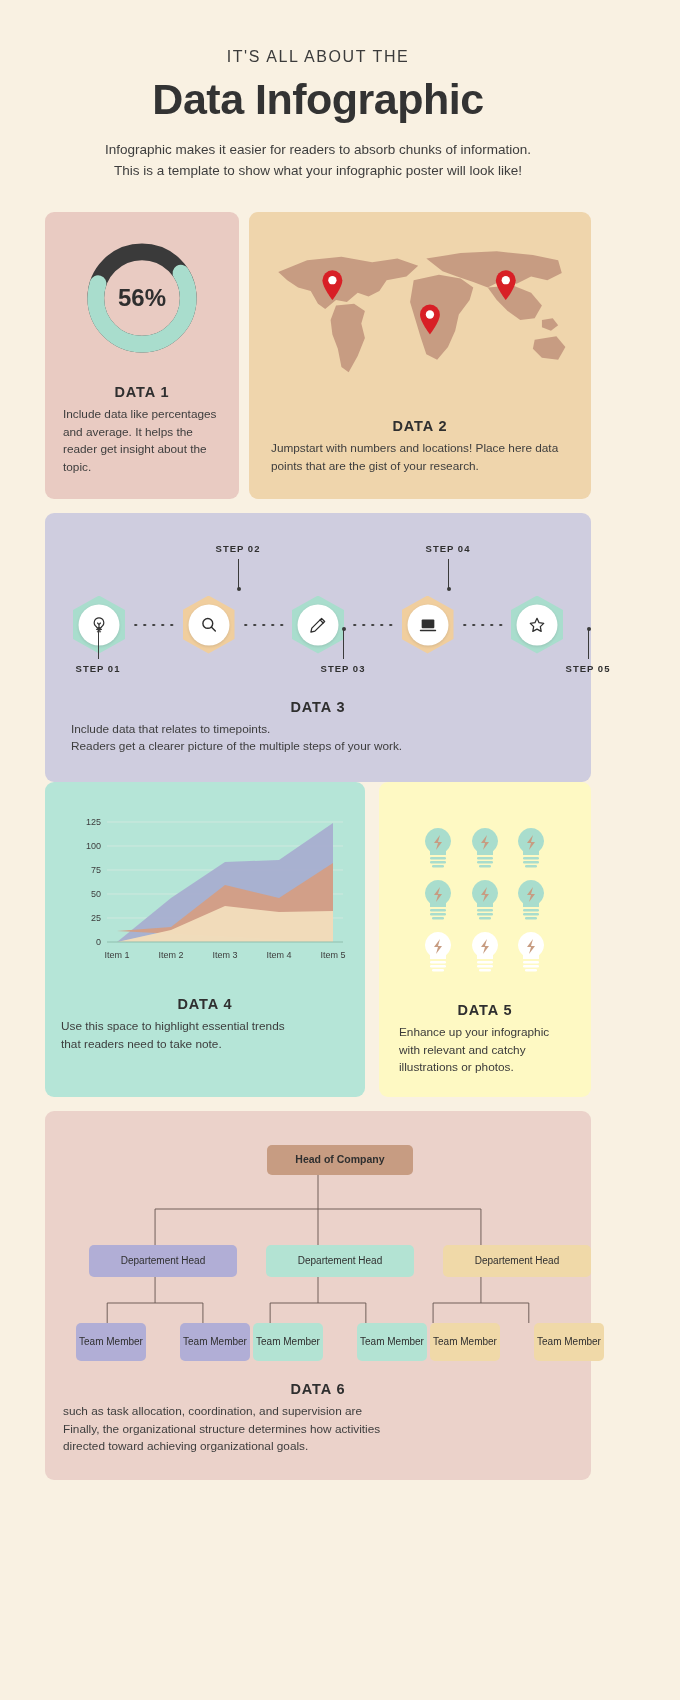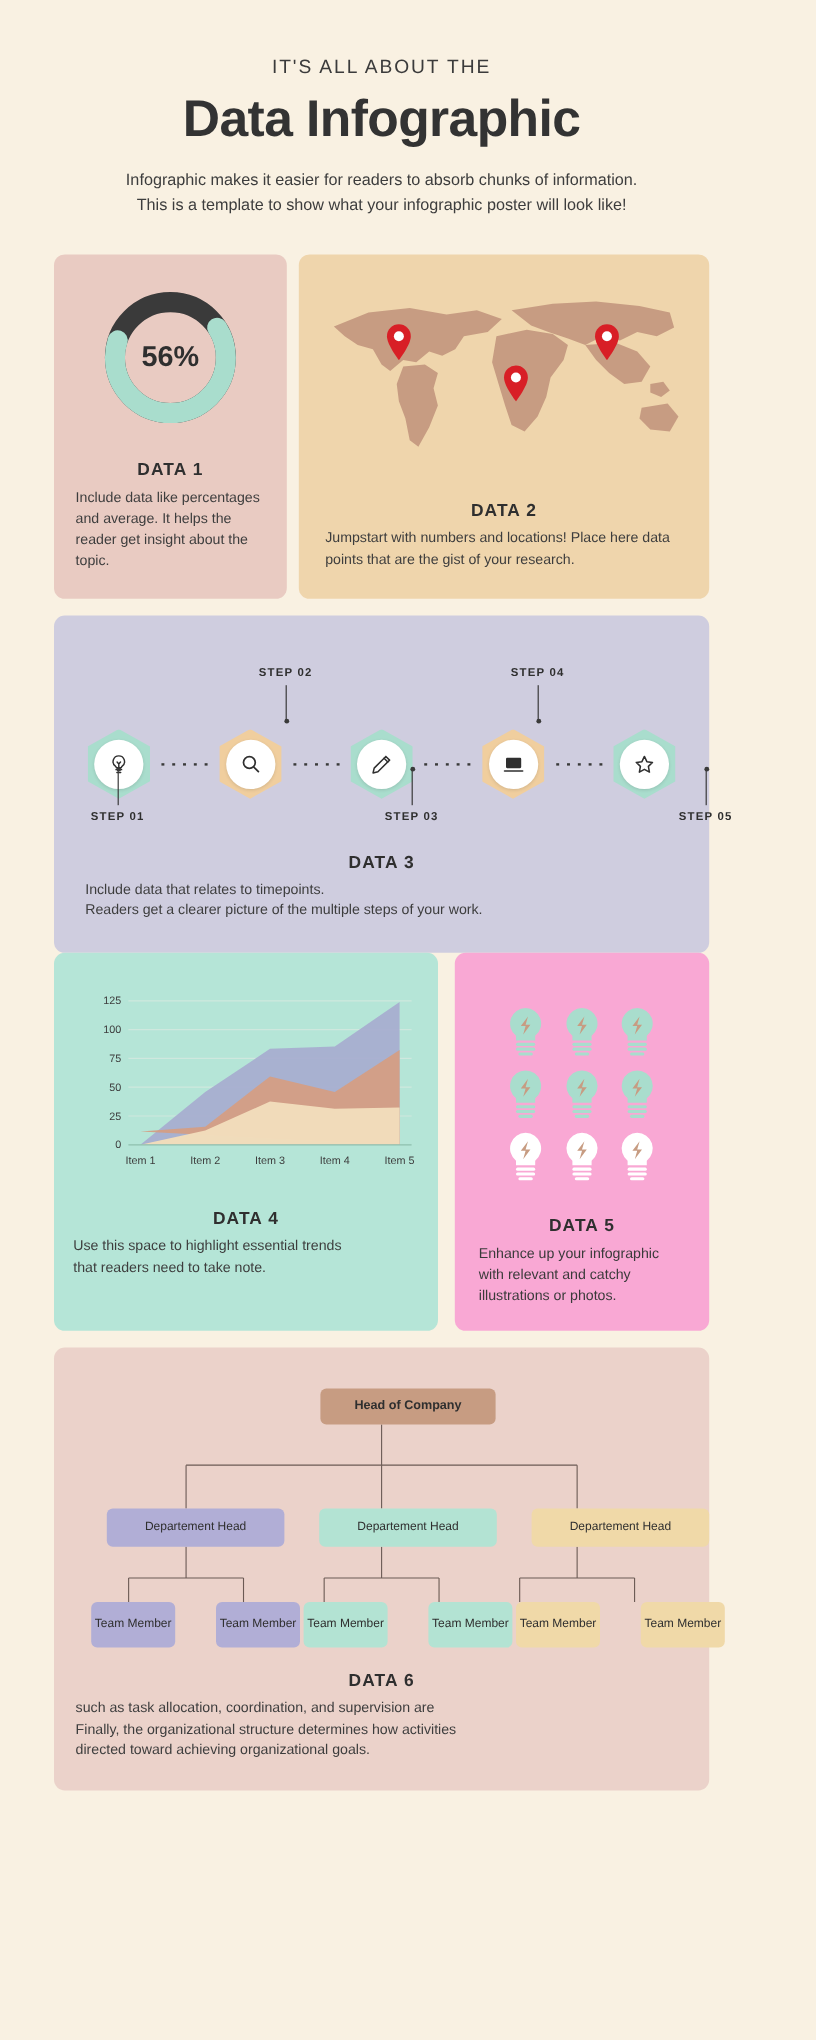--- a/index.html
+++ b/index.html
@@ -56,21 +56,21 @@
     display:flex; flex-direction:column; align-items:center;
   }
   .map-wrap { width:100%; height:180px; position:relative; }
   .map-wrap svg { width:100%; height:100%; display:block; }
   .card-data2 .card-title { margin-top:4px; }
 
   
   .card-data3 {
     background:#cfcddf; margin-top:14px; padding:24px 26px 26px;
   }
-  .steps { position:relative; height:150px;margin-top:12px; }
+  .steps { position:relative; height:150px; }
   .step-track {
     position:absolute; left:0; right:0; top:60px;
     display:flex; align-items:center; justify-content:space-between;
   }
   .step-node { position:relative; width:56px; height:56px; flex:0 0 auto; }
   .hexbg {
     position:absolute; left:50%; top:50%; transform:translate(-50%,-50%);
     width:52px; height:58px;
     clip-path:polygon(50% 0%,100% 25%,100% 75%,50% 100%,0% 75%,0% 25%);
   }
@@ -105,21 +105,21 @@
   
   .row3 { display:flex; gap:14px; }
   .card-data4 {
     background:#b5e5d7; width:320px; padding:26px 16px 20px;
   }
   .chart { width:100%; height:172px; }
   .chart svg { width:100%; height:100%; display:block; }
   .card-data4 .card-title { margin-top:16px; }
 
   .card-data5 {
-    background:#f9a8d4; flex:1; padding:44px 20px 20px;
+    background:#fef9c3; flex:1; padding:44px 20px 20px;
     display:flex; flex-direction:column; align-items:center;
   }
   .bulbs {
     display:grid; grid-template-columns:repeat(3,1fr);
     gap:6px 4px; width:136px;
   }
   .bulbs svg { width:42px; height:46px; display:block; }
   .card-data5 .card-title { margin-top:26px; }
   .card-data5 .card-text { color:#3a3a3a; }
 

